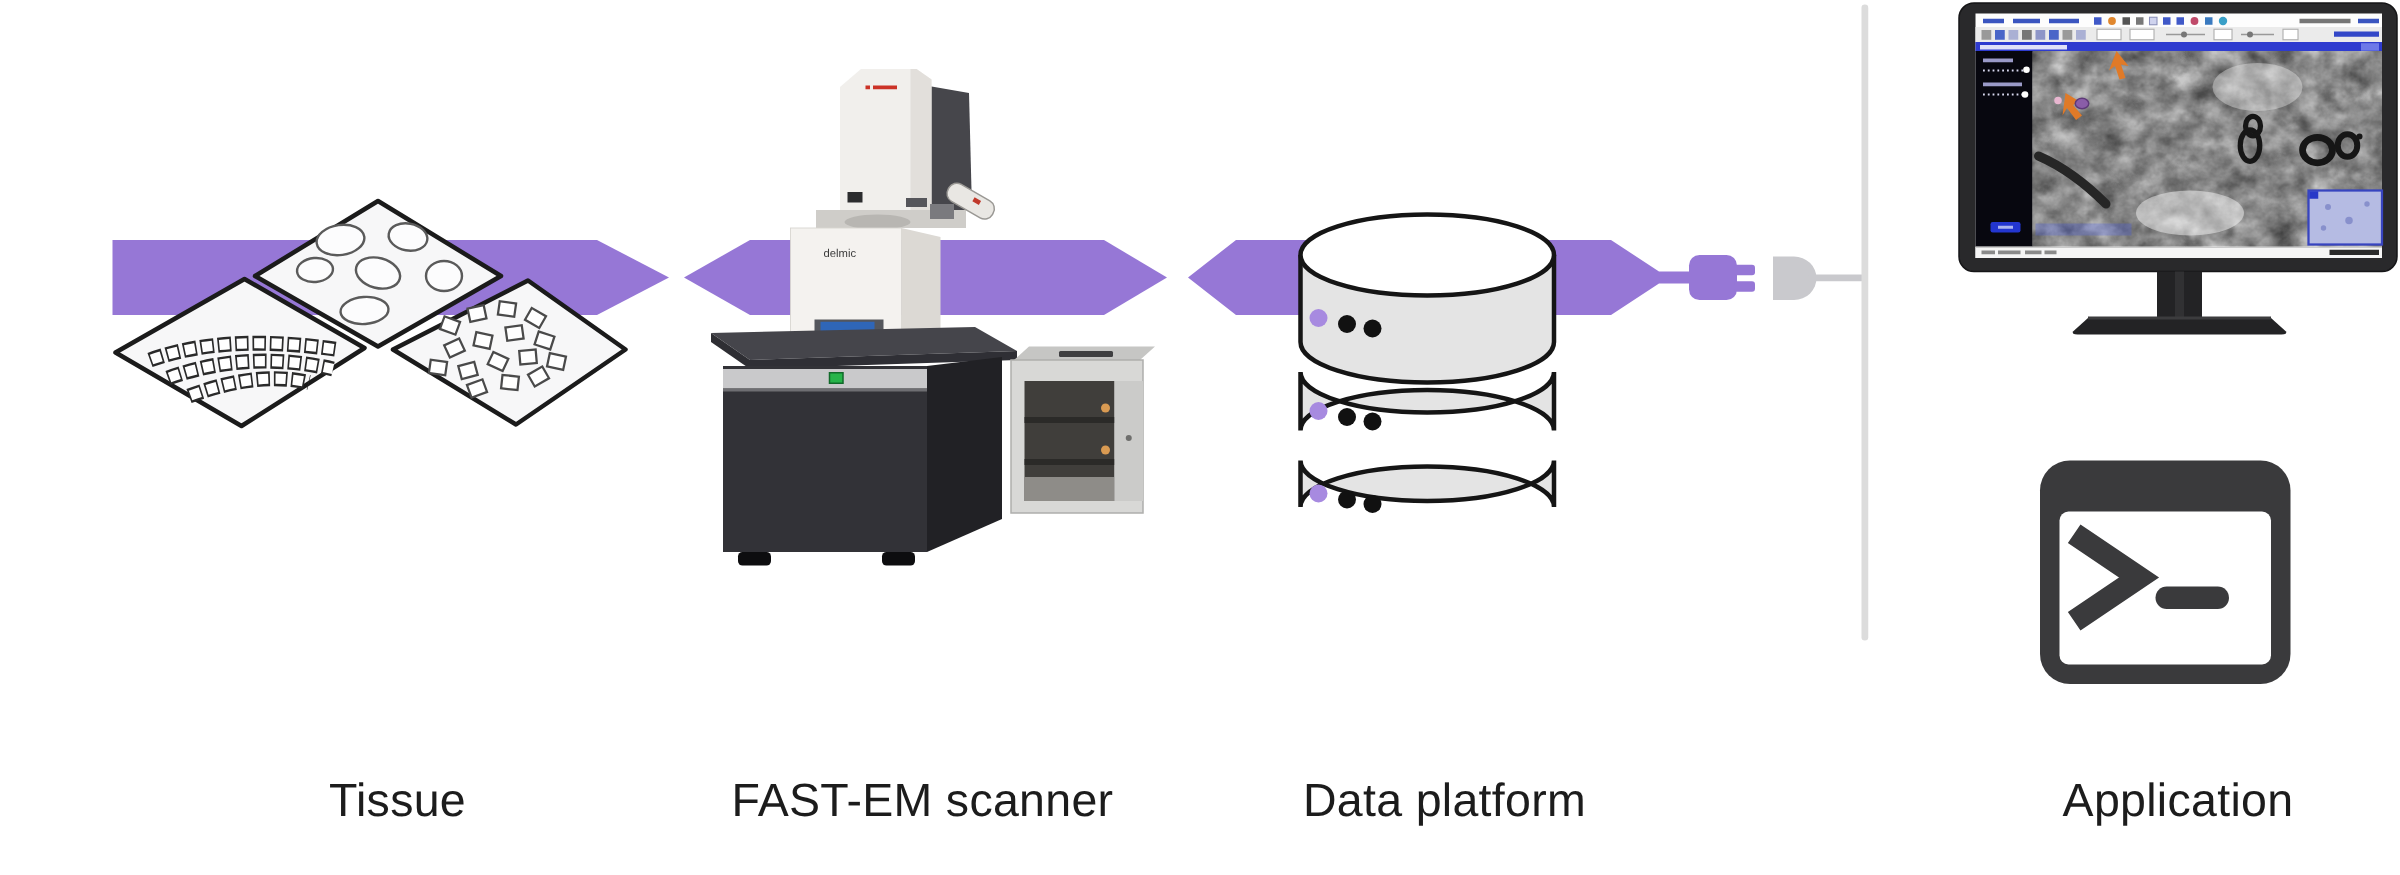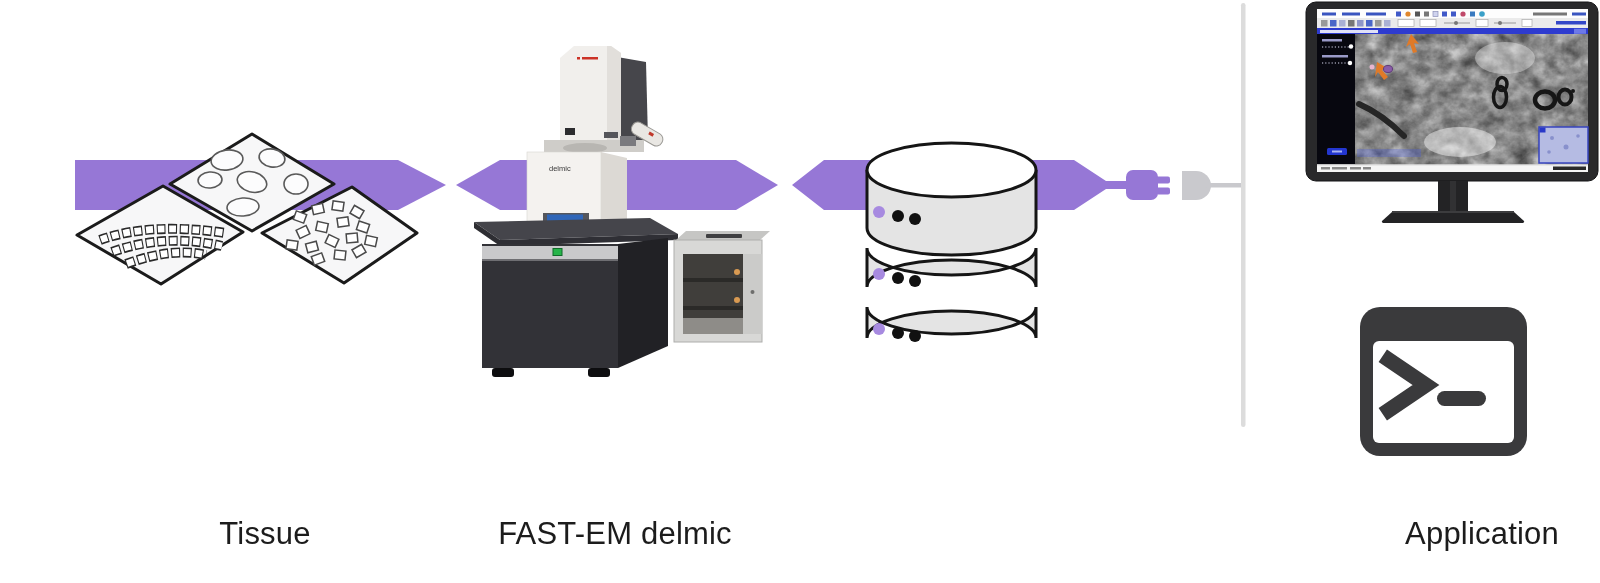--- a/index.html
+++ b/index.html
@@ -278,16 +278,17 @@
 
   <g>
     <rect class="term" x="1360" y="307" width="167" height="149" rx="20"></rect>
     <rect x="1373" y="341" width="141" height="102" rx="6" fill="#ffffff"></rect>
     <polyline points="1389,360 1426,385 1389,410" fill="none" stroke="var(--dark-icon,#3a3a3c)" stroke-width="15" stroke-linejoin="miter" stroke-linecap="square"></polyline>
     <rect x="1437" y="391" width="49" height="15" rx="7.5" class="term"></rect>
   </g>
 </svg>
 
 <div class="stage-label" style="left:265px">Tissue</div>
-<div class="stage-label" style="left:615px">FAST-EM delmic</div>
-<div class="stage-label" style="left:1482px">Application</div>
+<div class="stage-label" style="left:615px">FAST-EM scanner</div>
+<div class="stage-label" style="left:963px">Data platform</div>
+<div class="stage-label" style="left:1452px">Application</div>
 
 </div>
 
 </body></html>

